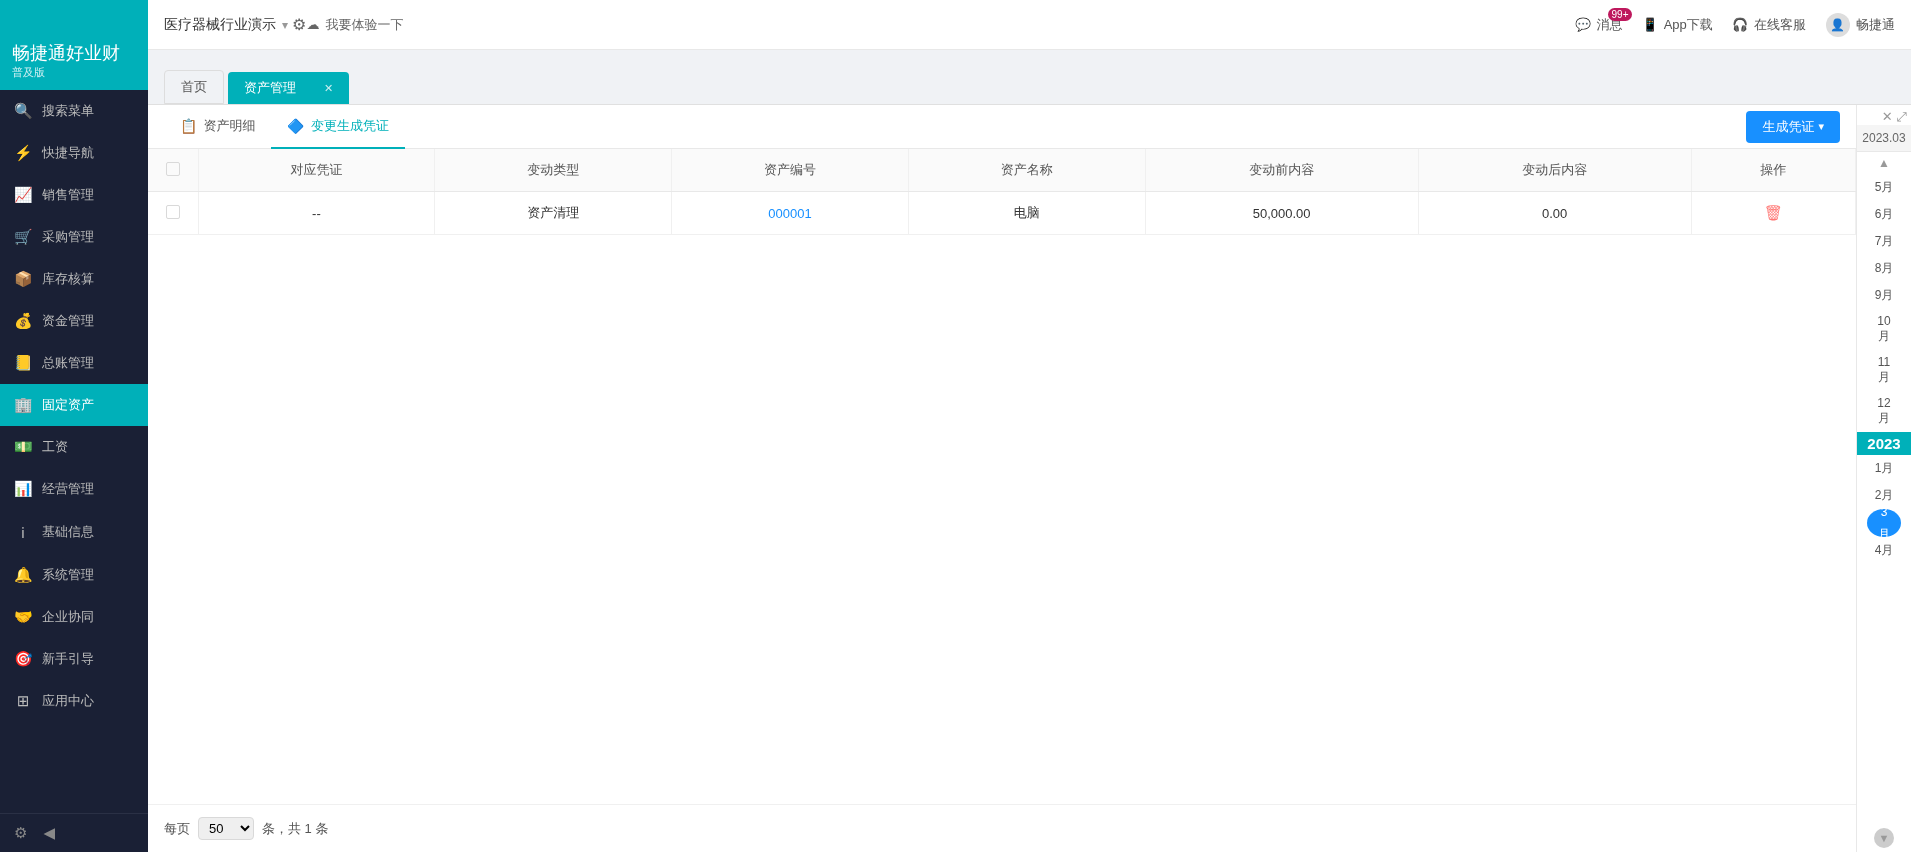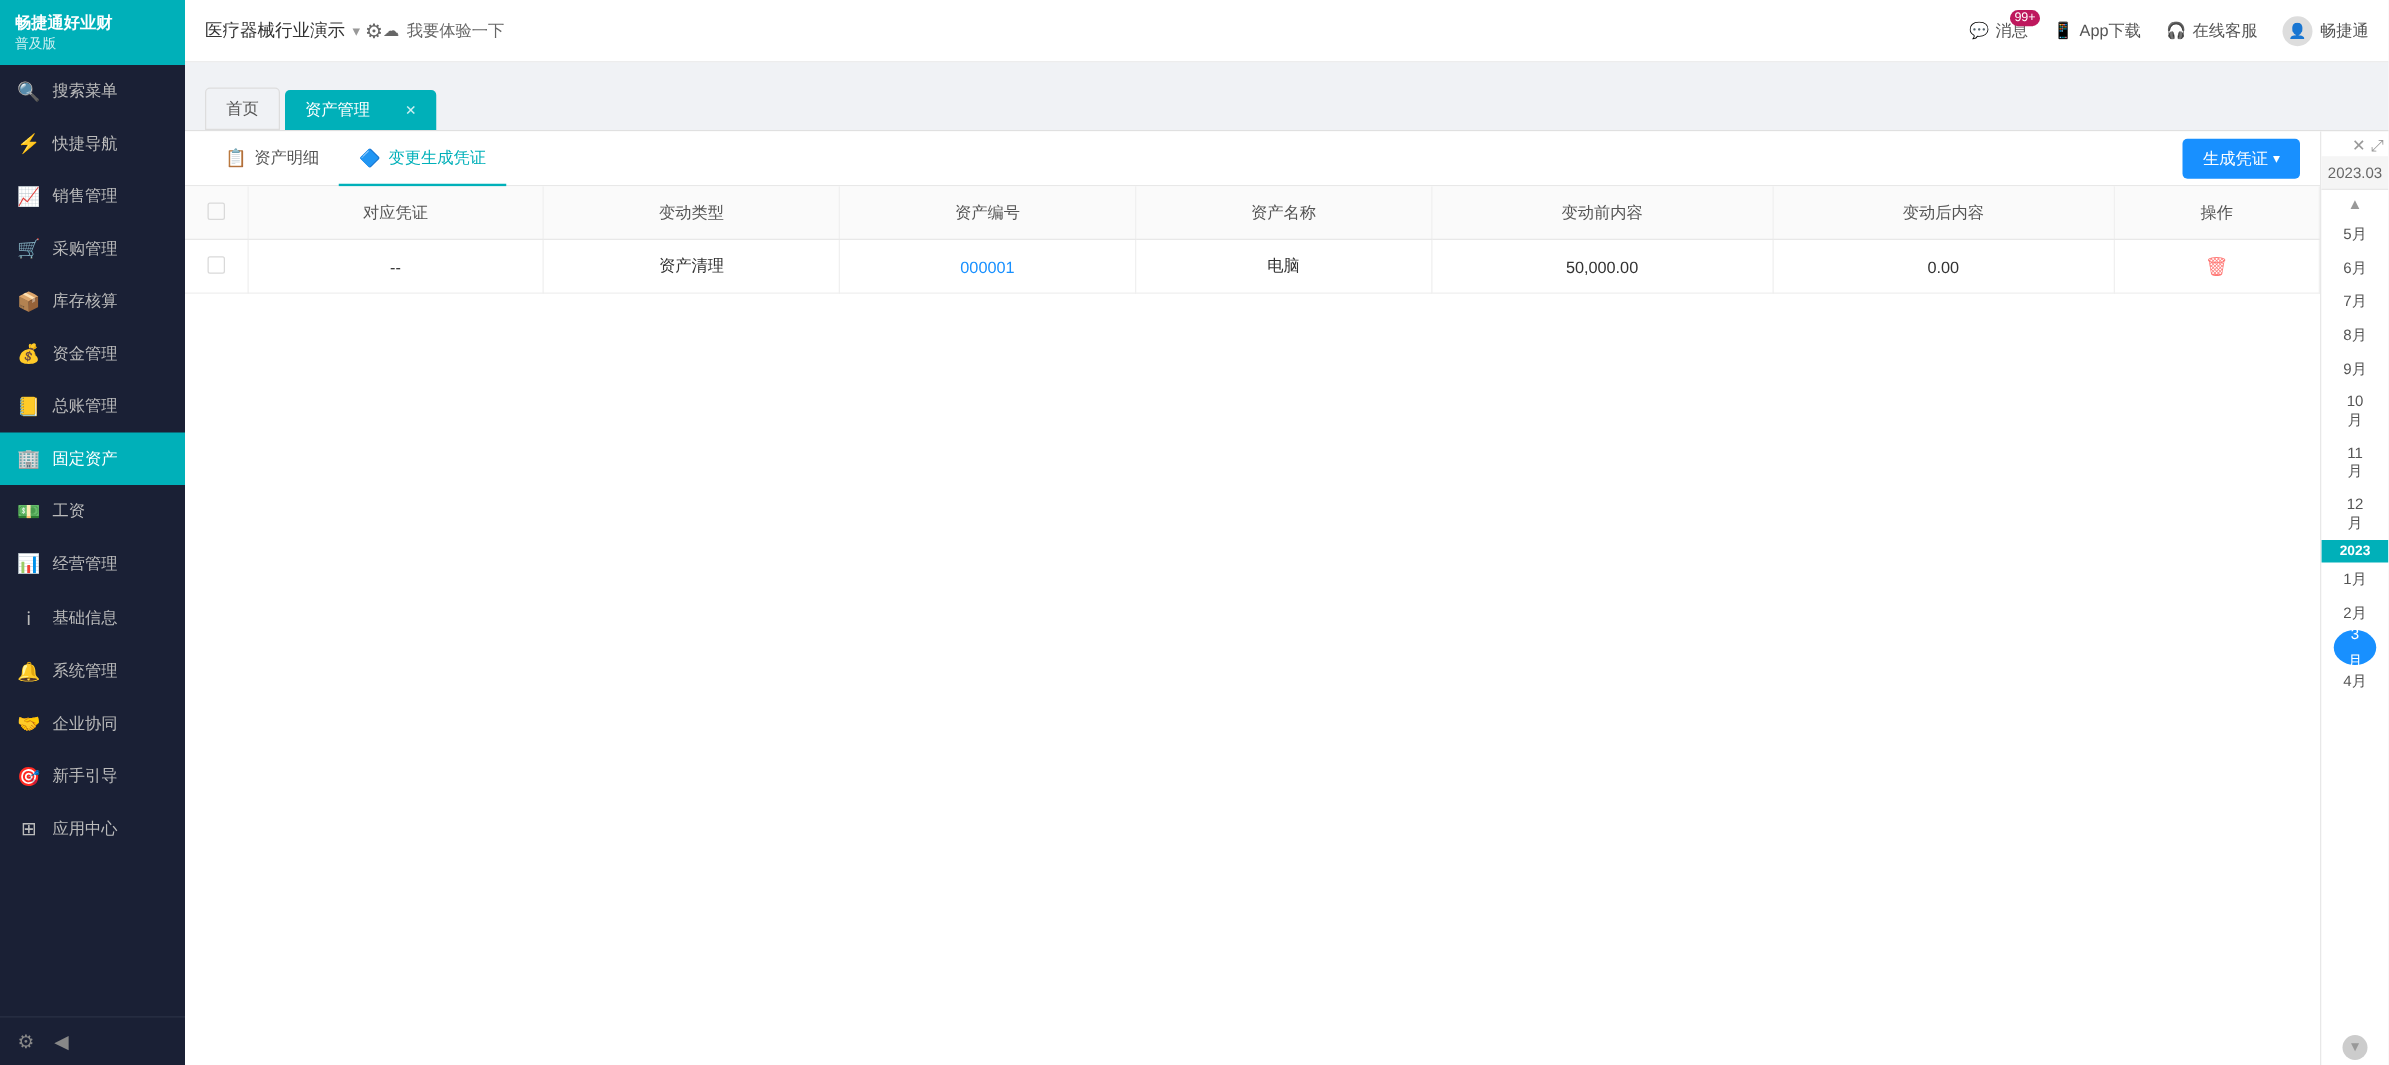--- a/index.html
+++ b/index.html
@@ -18,21 +18,21 @@
     .sidebar-logo {
       background: #00b0b9;
       padding: 10px 12px;
       color: white;
       font-size: 13px;
       display: flex;
       align-items: center;
       gap: 6px;
       min-height: 50px;
     }
-    .sidebar-logo-text { font-weight: bold; font-size: 13px; line-height: 1.3; }
+    .sidebar-logo-text { font-weight: normal; font-size: 18px; line-height: 1.3; margin-top: 32px; }
     .sidebar-logo-sub { font-size: 11px; color: rgba(255,255,255,0.8); }
     .sidebar-scroll { flex: 1; overflow-y: auto; }
     .sidebar-item {
       display: flex;
       align-items: center;
       gap: 10px;
       padding: 12px 14px;
       cursor: pointer;
       color: #bbb;
       font-size: 13px;
@@ -285,21 +285,21 @@
       padding: 5px 17px;
       text-align: center;
       font-size: 12px;
       color: #555;
       cursor: pointer;
     }
     .cal-item.year-label {
       font-weight: bold;
       color: #fff;
       background: #00b0b9;
-      font-size: 11px;
+      font-size: 15px;
       padding: 3px 0;
     }
     .cal-item.active {
       background: #1890ff;
       color: white;
       border-radius: 50%;
       width: 28px;
       height: 28px;
       line-height: 22px;
       margin: 0 auto;
@@ -473,20 +473,30 @@
     <td style="color:#1890ff;">000001</td>
     <td>电脑</td>
     <td>50,000.00</td>
     <td>0.00</td>
     <td><span class="delete-icon">🗑</span></td>
   </tr>
             </tbody>
         </table>
       </div>
 
+      <div class="pagination">
+        <span>每页</span>
+        <select>
+          <option>50</option>
+          <option>10</option>
+          <option>20</option>
+          <option>100</option>
+        </select>
+        <span>条，共 1 条</span>
+      </div>
     </div>
 
     <div class="calendar-panel">
       <div style="display:flex; justify-content:flex-end; padding:4px 4px 0; gap:4px;">
         <span style="cursor:pointer;color:#999;font-size:13px;">✕</span>
         <span style="cursor:pointer;color:#999;font-size:13px;">⤢</span>
       </div>
       <div class="cal-header">2023.03</div>
       <div class="cal-nav-up">▲</div>
       <div class="cal-items">

